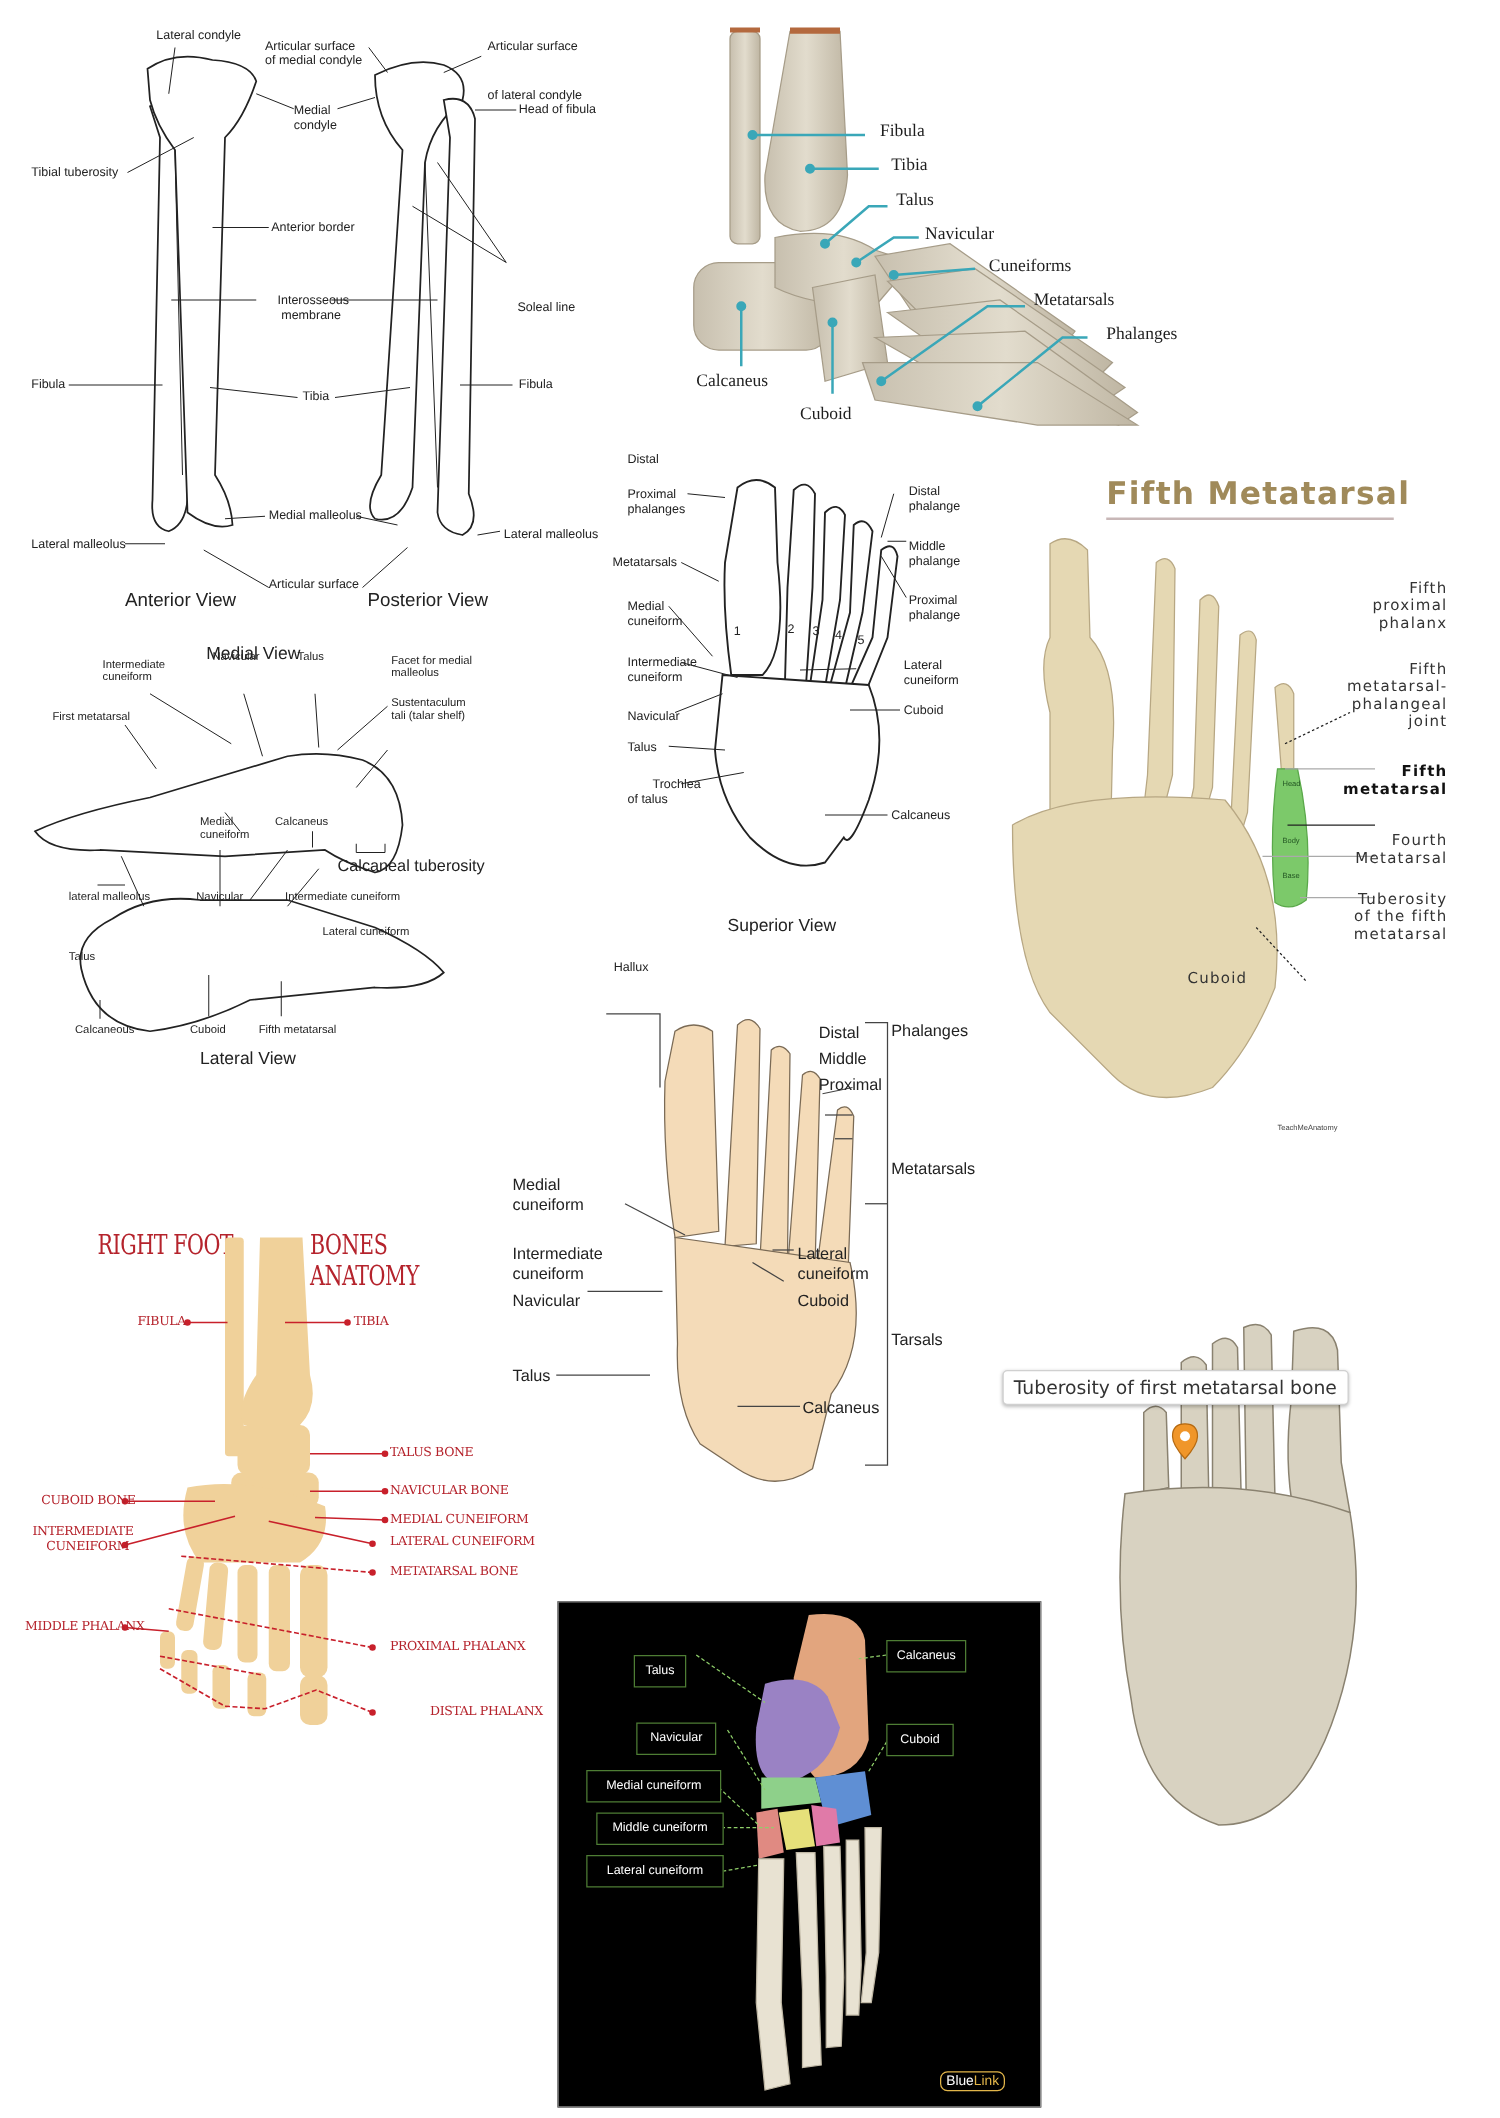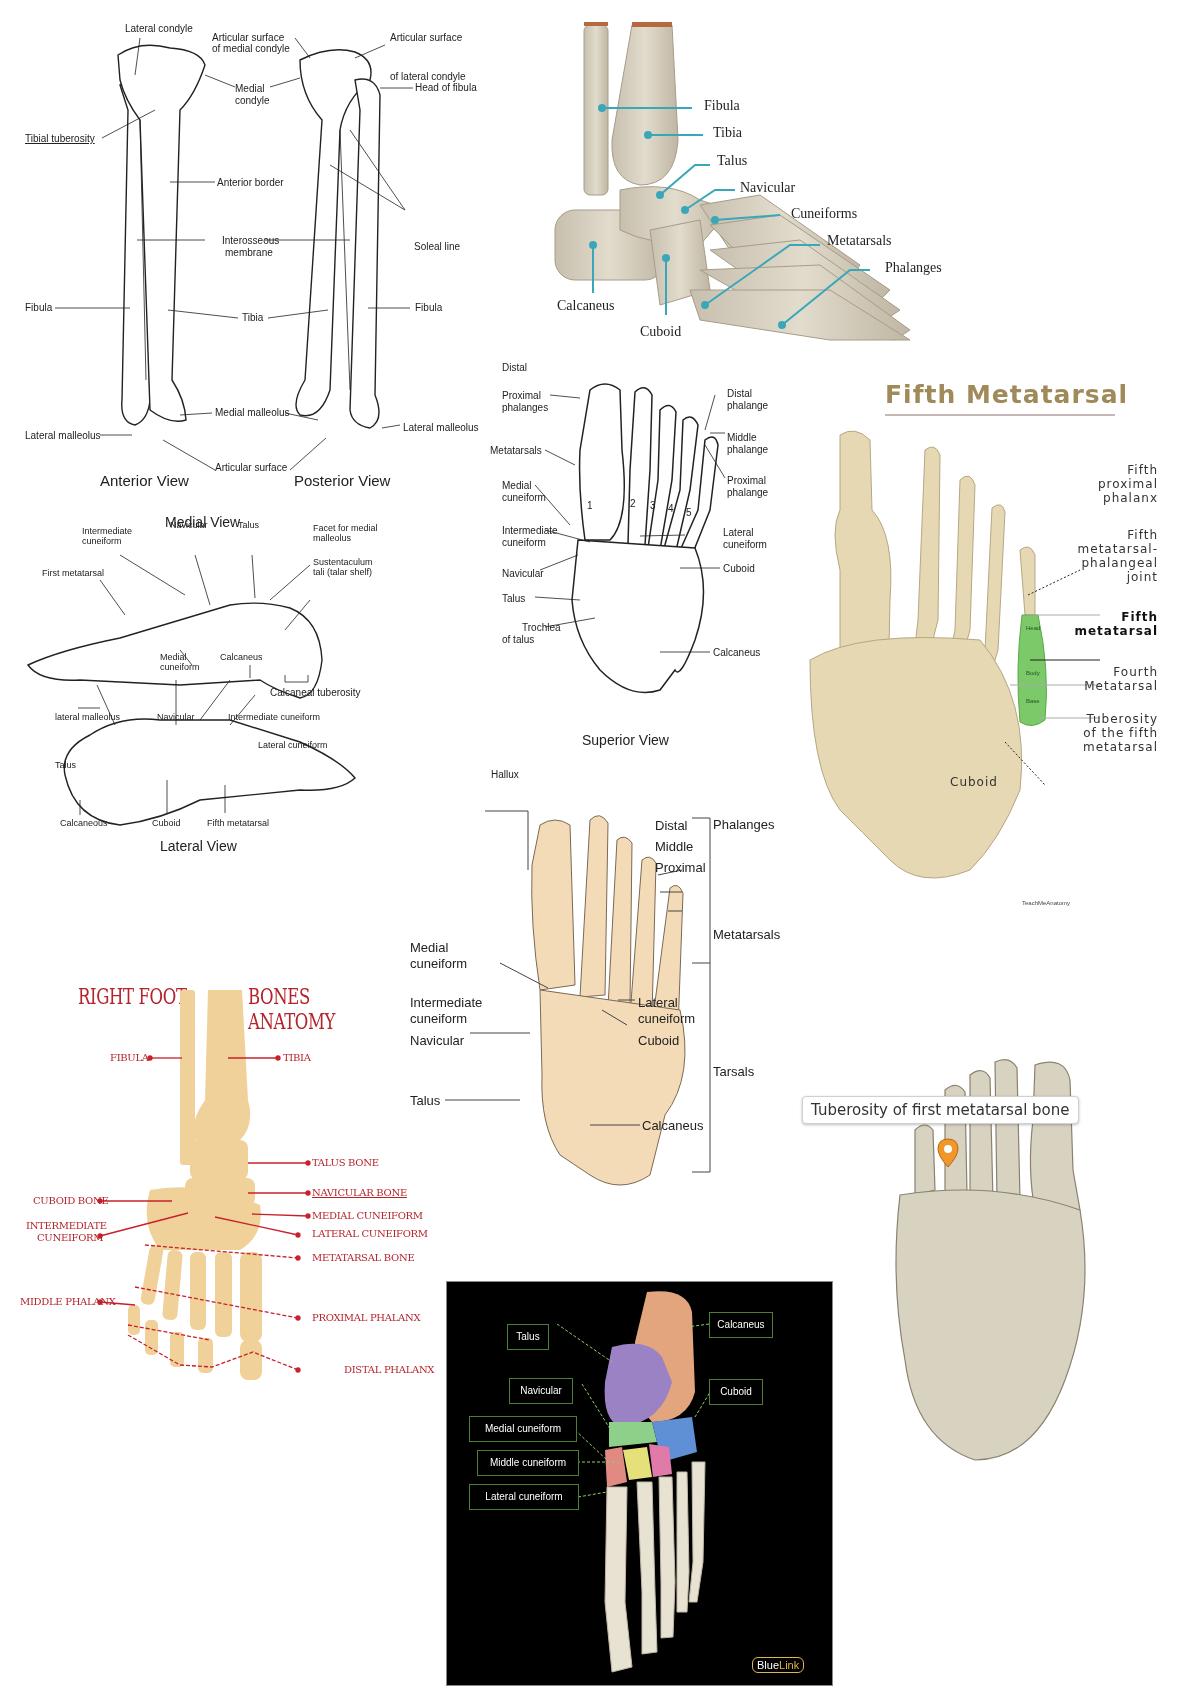--- a/index.html
+++ b/index.html
@@ -59,21 +59,21 @@
     </g>
   </svg>
   <span class="lbl" style="left:125px;top:23px;">Lateral condyle</span>
   <span class="lbl" style="left:212px;top:32px;">Articular surface</span>
   <span class="lbl" style="left:212px;top:43px;">of medial condyle</span>
   <span class="lbl" style="left:390px;top:32px;">Articular surface</span>
   <span class="lbl" style="left:390px;top:43px;margin-top:28px;">of lateral condyle</span>
   <span class="lbl" style="left:235px;top:83px;">Medial</span>
   <span class="lbl" style="left:235px;top:95px;">condyle</span>
   <span class="lbl" style="left:415px;top:82px;">Head of fibula</span>
-  <span class="lbl" style="left:25px;top:133px;text-decoration:underline;">Tibial tuberosity</span>
+  <span class="lbl" style="left:25px;top:133px;">Tibial tuberosity</span>
   <span class="lbl" style="left:217px;top:177px;">Anterior border</span>
   <span class="lbl" style="left:414px;top:205px;margin-top:36px;">Soleal line</span>
   <span class="lbl" style="left:222px;top:235px;">Interosseous</span>
   <span class="lbl" style="left:225px;top:247px;">membrane</span>
   <span class="lbl" style="left:25px;top:302px;">Fibula</span>
   <span class="lbl" style="left:242px;top:312px;">Tibia</span>
   <span class="lbl" style="left:415px;top:302px;">Fibula</span>
   <span class="lbl" style="left:215px;top:407px;">Medial malleolus</span>
   <span class="lbl" style="left:25px;top:430px;">Lateral malleolus</span>
   <span class="lbl" style="left:403px;top:422px;">Lateral malleolus</span>
@@ -169,21 +169,21 @@
   <span class="lbl" style="left:170px;top:0px;font-size:9px;">Navicular</span>
   <span class="lbl" style="left:238px;top:0px;font-size:9px;">Talus</span>
   <span class="lbl" style="left:313px;top:3px;font-size:9px;">Facet for medial</span>
   <span class="lbl" style="left:313px;top:13px;font-size:9px;">malleolus</span>
   <span class="lbl" style="left:313px;top:37px;font-size:9px;">Sustentaculum</span>
   <span class="lbl" style="left:313px;top:47px;font-size:9px;">tali (talar shelf)</span>
   <span class="lbl" style="left:25px;top:48px;font-size:9px;margin-left:17px;">First metatarsal</span>
   <span class="lbl" style="left:160px;top:132px;font-size:9px;">Medial</span>
   <span class="lbl" style="left:160px;top:142px;font-size:9px;">cuneiform</span>
   <span class="lbl" style="left:220px;top:132px;font-size:9px;">Calcaneus</span>
-  <span class="lbl" style="left:270px;top:167px;font-size:10px;">Calcaneal tuberosity</span>
+  <span class="lbl" style="left:270px;top:167px;font-size:13px;">Calcaneal tuberosity</span>
 
   <span class="lbl" style="left:55px;top:192px;font-size:9px;">lateral malleolus</span>
   <span class="lbl" style="left:157px;top:192px;font-size:9px;">Navicular</span>
   <span class="lbl" style="left:228px;top:192px;font-size:9px;">Intermediate cuneiform</span>
   <span class="lbl" style="left:258px;top:220px;font-size:9px;">Lateral cuneiform</span>
   <span class="lbl" style="left:55px;top:240px;font-size:9px;">Talus</span>
   <span class="lbl" style="left:60px;top:298px;font-size:9px;">Calcaneous</span>
   <span class="lbl" style="left:152px;top:298px;font-size:9px;">Cuboid</span>
   <span class="lbl" style="left:207px;top:298px;font-size:9px;">Fifth metatarsal</span>
   <span class="title" style="left:160px;top:318px;font-size:14px;">Lateral View</span>
@@ -345,21 +345,21 @@
         <circle cx="298" cy="358" r="2"></circle>
       <line x1="128" y1="365" x2="210" y2="380" stroke-dasharray="4,2"></line>
       <line x1="128" y1="375" x2="180" y2="405" stroke-dasharray="4,2"></line>
       <polyline points="180,405 212,407 253,392 298,410" stroke-dasharray="4,2" fill="none"></polyline>
         <circle cx="298" cy="410" r="2"></circle>
     </g>
   </svg>
   <span class="lbl red" style="left:110px;top:92px;">FIBULA</span>
   <span class="lbl red" style="left:283px;top:92px;">TIBIA</span>
   <span class="lbl red" style="left:312px;top:197px;">TALUS BONE</span>
-  <span class="lbl red" style="left:312px;top:227px;text-decoration:underline;">NAVICULAR BONE</span>
+  <span class="lbl red" style="left:312px;top:227px;">NAVICULAR BONE</span>
   <span class="lbl red" style="left:33px;top:235px;">CUBOID BONE</span>
   <span class="lbl red" style="left:26px;top:260px;">INTERMEDIATE</span>
   <span class="lbl red" style="left:37px;top:272px;">CUNEIFORM</span>
   <span class="lbl red" style="left:312px;top:250px;">MEDIAL CUNEIFORM</span>
   <span class="lbl red" style="left:312px;top:268px;">LATERAL CUNEIFORM</span>
   <span class="lbl red" style="left:312px;top:292px;">METATARSAL BONE</span>
   <span class="lbl red" style="left:20px;top:336px;">MIDDLE PHALANX</span>
   <span class="lbl red" style="left:312px;top:352px;">PROXIMAL PHALANX</span>
   <span class="lbl red" style="left:312px;top:404px;margin-left:32px;">DISTAL PHALANX</span>
 </div>

